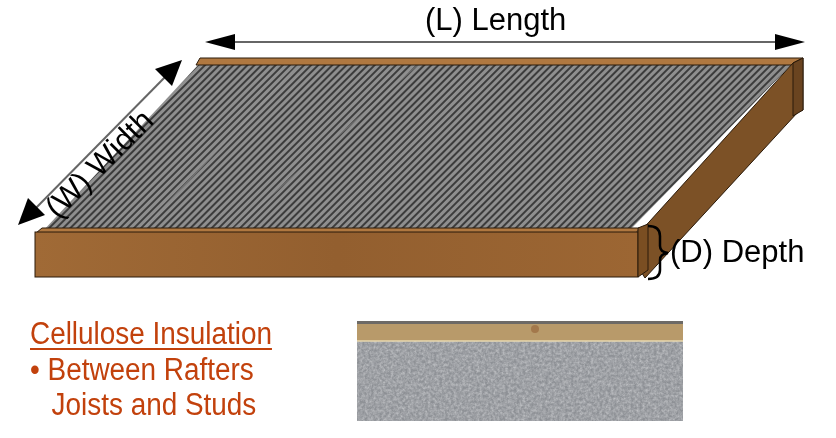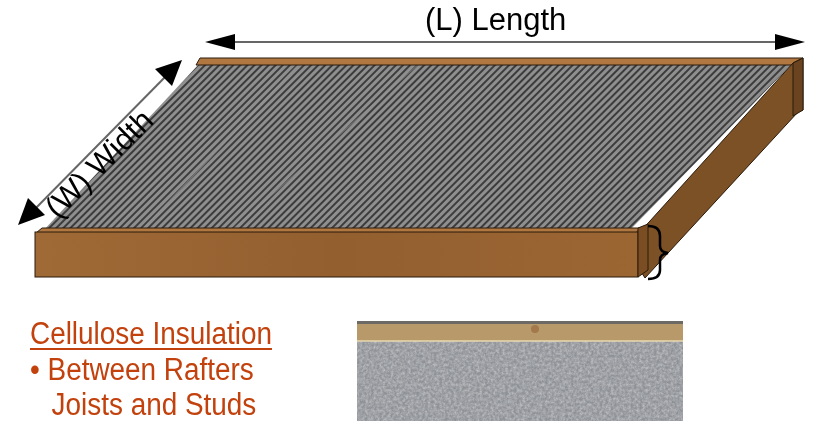--- a/index.html
+++ b/index.html
@@ -57,20 +57,21 @@
       <line x1="32" y1="212" x2="170" y2="72" stroke="#666" stroke-width="2"></line>
       <polygon points="18,225 28,198 45,215" fill="#000"></polygon>
       <polygon points="182,60 155,69 172,86" fill="#000"></polygon>
     </g>
 
     <path d="M648,226 Q660,226 660,236 L660,246 Q660,252 668,253 Q660,254 660,260 L660,270 Q660,279 648,279" stroke="#000" stroke-width="2.5" fill="none"></path>
   </svg>
 
   <div id="length-label" class="label">(L) Length</div>
   <div id="width-label" class="label" style="left:38px; top:200px;">(W) Width</div>
+  <div id="depth-label" class="label">(D) Depth</div>
 </div>
 
 <div id="caption">
   <span id="caption-title">Cellulose Insulation</span>
   <span class="bullet-line"><span>•</span> <span>Between Rafters</span></span>
   <span class="bullet-line" style="padding-left:24px;"><span>Joists and Studs</span></span>
 </div>
 
 <div id="photo">
   <svg width="326" height="100" viewBox="0 0 326 100">

